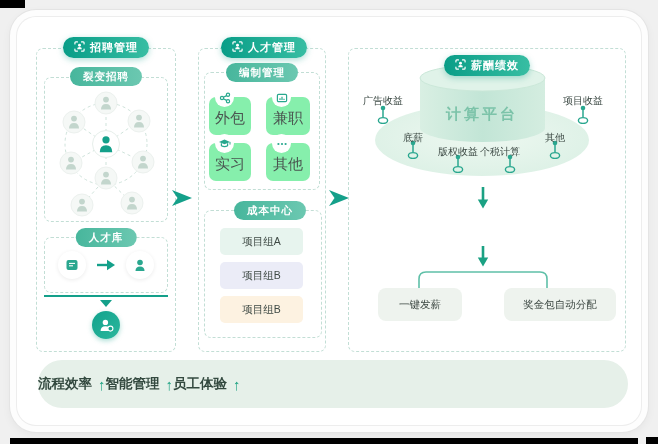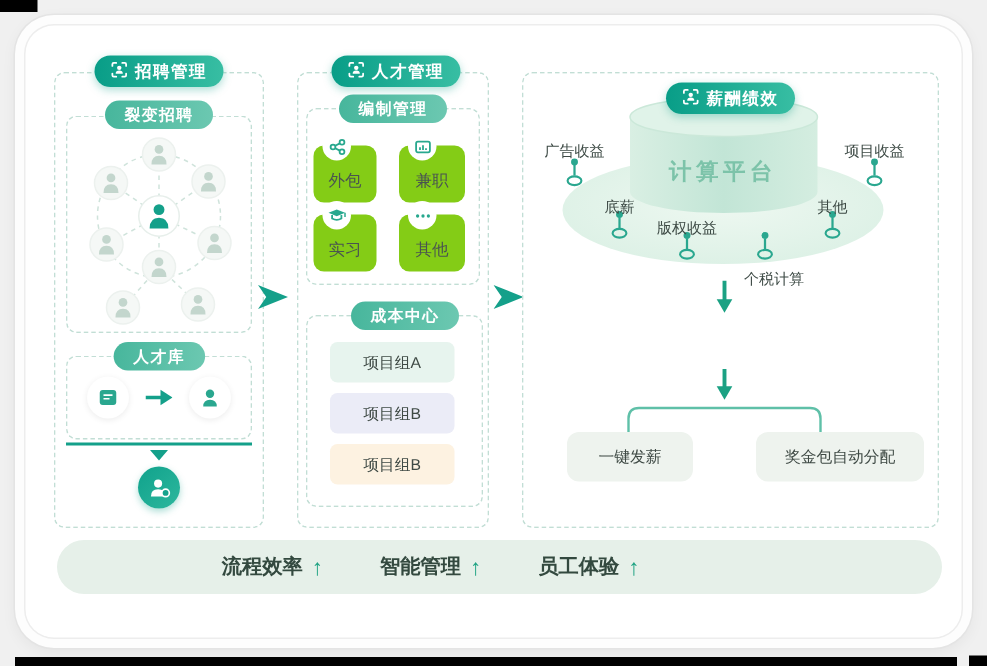--- a/index.html
+++ b/index.html
@@ -11,40 +11,40 @@
           border-radius:19px;box-shadow:0 0 0 1px #ededed;}
   .content{position:absolute;left:0;top:0;width:658px;height:444px;}
   .dashed-box{position:absolute;border:1px dashed #c2ded5;border-radius:7px;box-sizing:border-box;}
   .pill-main{position:absolute;transform:translateX(-50%);height:21px;padding:0 11px;border-radius:11px;
              background:linear-gradient(93deg,#089d87,#38bea3);color:#fff;font-size:11px;font-weight:700;
              display:flex;align-items:center;gap:5px;letter-spacing:1px;white-space:nowrap;
              box-shadow:0 2px 6px rgba(20,160,138,.35);z-index:3;}
   .pill-sub{position:absolute;transform:translateX(-50%);height:19px;padding:0 13px;border-radius:10px;
             background:linear-gradient(93deg,#47b69c,#6cc8b1);color:#fff;font-size:10.5px;font-weight:600;
             display:flex;align-items:center;letter-spacing:1px;white-space:nowrap;z-index:3;}
-  .card{position:absolute;background:#84cc16;border-radius:7px;display:flex;align-items:flex-end;
-        justify-content:center;padding-bottom:7px;font-size:11px;color:#4a5550;box-sizing:border-box;}
+  .card{position:absolute;background:#86efac;border-radius:7px;display:flex;align-items:flex-end;
+        justify-content:center;padding-bottom:7px;font-size:15px;color:#4a5550;box-sizing:border-box;}
   .badge{position:absolute;top:-9px;left:6px;width:19px;height:19px;border-radius:50%;background:#fff;
          display:flex;align-items:center;justify-content:center;}
   .cost-item{position:absolute;border-radius:5px;display:flex;align-items:center;justify-content:center;
              font-size:10.5px;color:#3f4a45;}
   .outbox{position:absolute;background:#eef3ee;border-radius:8px;display:flex;align-items:center;
           justify-content:center;font-size:10.5px;color:#3f4a45;}
   .clabel{position:absolute;transform:translateX(-50%);white-space:nowrap;font-size:10px;
           color:#3d4a45;font-weight:500;z-index:2;}
   .pool-ic{position:absolute;width:28px;height:28px;border-radius:50%;background:#fff;
            box-shadow:0 1px 4px rgba(0,0,0,.08);display:flex;align-items:center;justify-content:center;}
   .divider{position:absolute;left:44px;top:295px;width:124px;height:2px;background:#14a08a;}
   .tri-down{position:absolute;left:100px;top:300px;width:0;height:0;border-left:6px solid transparent;
             border-right:6px solid transparent;border-top:7px solid #14a08a;}
   .person-circle{position:absolute;left:92px;top:311px;width:28px;height:28px;border-radius:50%;
                  background:linear-gradient(135deg,#10a28c,#2db79d);display:flex;align-items:center;
                  justify-content:center;box-shadow:0 2px 5px rgba(20,160,138,.35);}
-  .footer-bar{position:absolute;left:38px;top:360px;width:590px;height:36px;background:#e6f0e9;
-              border-radius:24px;display:flex;align-items:center;justify-content:center;gap:38px;
+  .footer-bar{position:absolute;left:38px;top:360px;width:590px;height:48px;background:#e6f0e9;
+              border-radius:24px;display:flex;align-items:center;
               padding-right:92px;box-sizing:border-box;}
   .footer-item{display:flex;align-items:center;gap:6px;font-size:13.5px;font-weight:700;color:#33493f;}
   .footer-item .up{color:#1fa383;font-size:15px;font-weight:700;}
   .abs{position:absolute;}
   svg text{font-family:"Liberation Sans","DejaVu Sans",sans-serif;}
   .art{position:absolute;background:#000;}
 </style>
 </head>
 <body>
 
@@ -292,21 +292,21 @@
             <ellipse cx="154" cy="107.5" rx="4.6" ry="2.9" fill="none" stroke="#2aa78f" stroke-width="1.4"></ellipse>
           </g>
       </g>
     </svg>
 
     <div class="clabel" style="left:383px;top:94px;">广告收益</div>
     <div class="clabel" style="left:583px;top:94px;">项目收益</div>
     <div class="clabel" style="left:413px;top:131px;">底薪</div>
     <div class="clabel" style="left:555px;top:131px;">其他</div>
     <div class="clabel" style="left:458px;top:145px;">版权收益</div>
-    <div class="clabel" style="left:516px;top:145px;margin-top:34px;">个税计算</div>
+    <div class="clabel" style="left:500px;top:145px;">个税计算</div>
 
     <svg class="abs" style="left:477px;top:187px;" width="12" height="22" viewBox="0 0 12 22">
       <line x1="6" y1="0" x2="6" y2="13" stroke="#1ba183" stroke-width="2.6"></line>
         <path d="M0.8,12.5 L11.2,12.5 L6,21.5 Z" fill="#1ba183"></path>
     </svg>
 
 
     <svg class="abs" style="left:477px;top:246px;" width="12" height="21" viewBox="0 0 12 21">
       <line x1="6" y1="0" x2="6" y2="12" stroke="#1ba183" stroke-width="2.6"></line>
         <path d="M0.8,11.5 L11.2,11.5 L6,20.5 Z" fill="#1ba183"></path>

